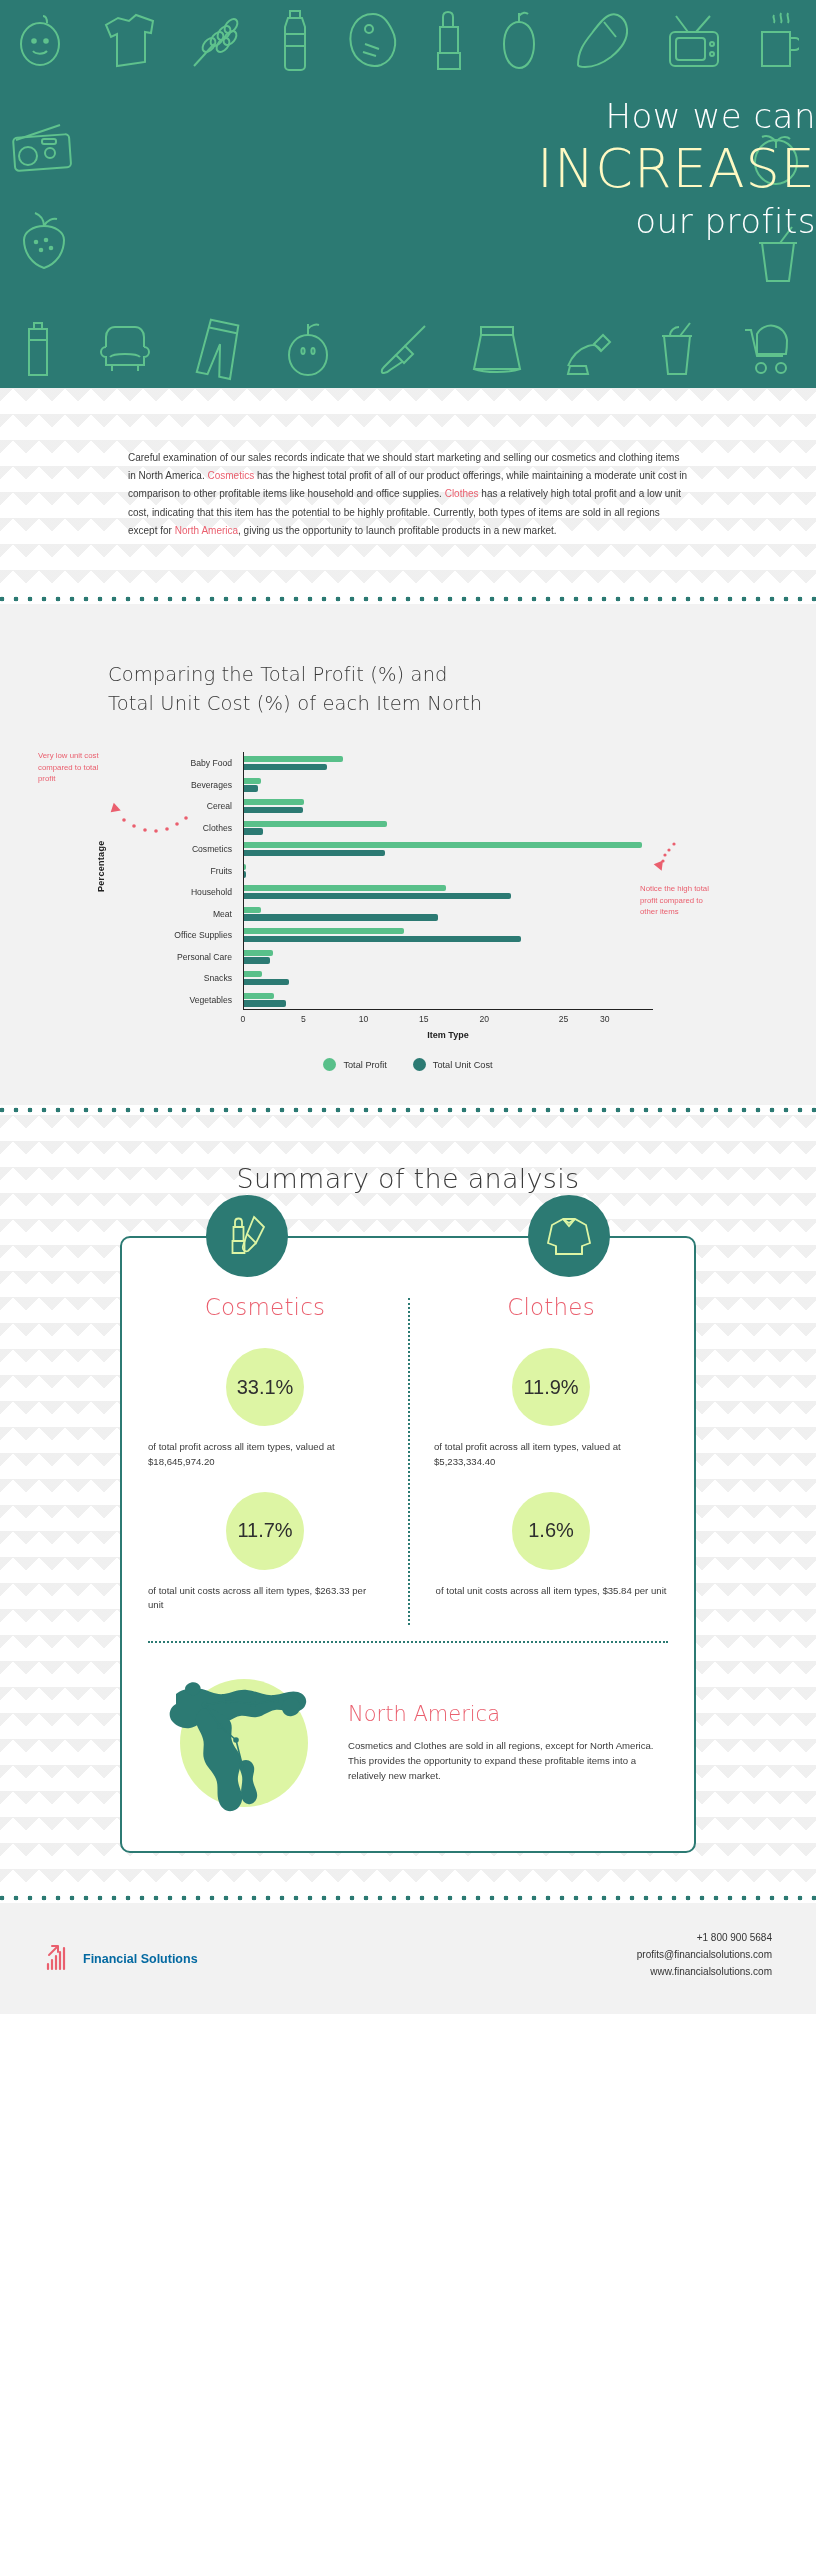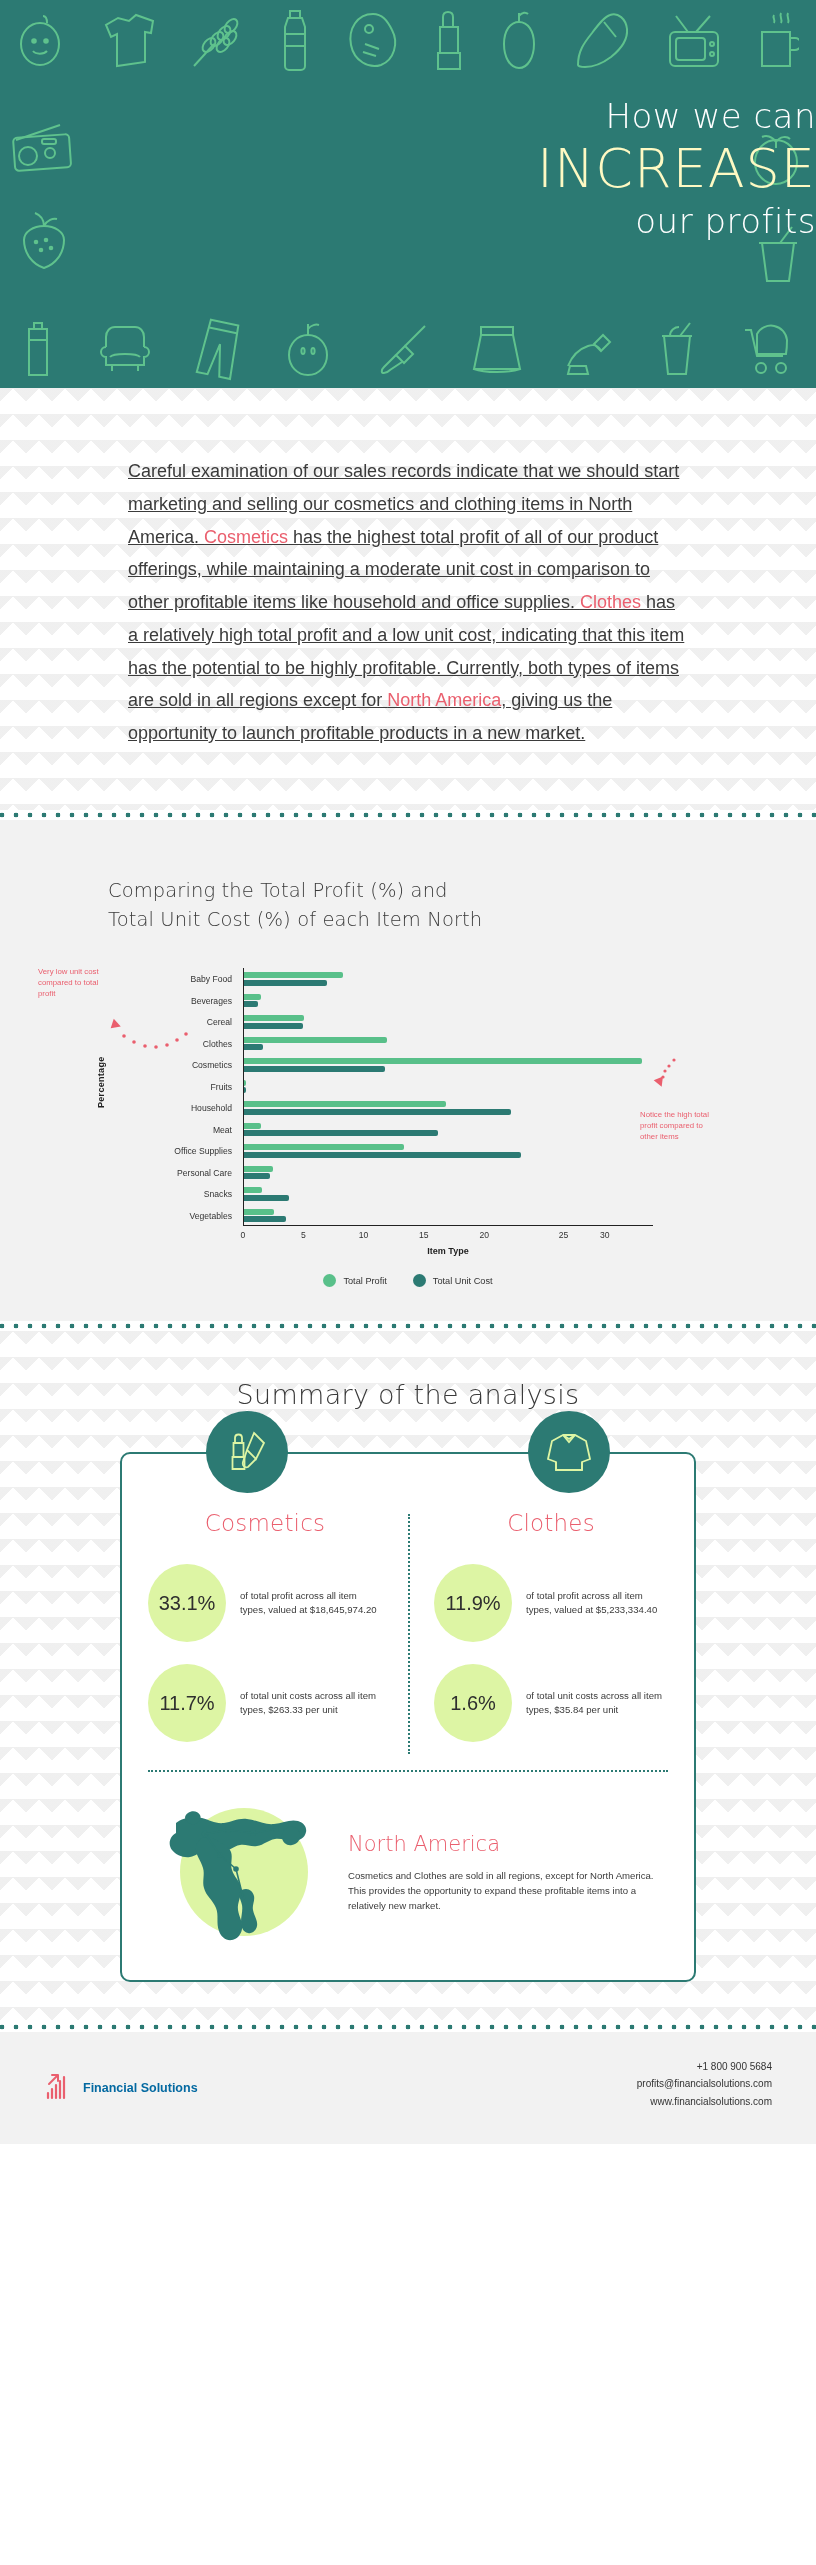--- a/index.html
+++ b/index.html
@@ -67,26 +67,25 @@
     color: #fef9c3;
     font-weight: 300;
     letter-spacing: 1px;
     line-height: 1.15;
   }
 
   
   .intro-wrap { padding: 55px 0 48px 0; }
   .intro {
     width: 560px;
-    margin: 12px auto;
-    font-size: 18px;
+    margin: 6px auto;
+    font-size: 10px;
     line-height: 1.82;
     color: #3b3b3b;
     font-family: "Liberation Sans", sans-serif;
-    text-decoration: underline;
   }
   .hl { color: #ea5f6e; }
 
   
   .dot-div {
     height: 10px;
     background-image: radial-gradient(circle, #2c7a73 2.2px, transparent 2.6px);
     background-size: 14px 10px;
     background-repeat: repeat-x;
     background-position: center;
@@ -199,21 +198,21 @@
   .legend-label { font-size: 9.2px; color: #333; font-family: "Liberation Sans", sans-serif; }
 
   .annot {
     position: absolute;
     font-size: 7.8px;
     line-height: 1.42;
     color: #ea5f6e;
     font-family: "Liberation Sans", sans-serif;
   }
   .annot.left  { left: 38px; top: 6px;  width: 76px; text-align: left; }
-  .annot.right { left: 640px; top: 149px; width: 78px; text-align: left; }
+  .annot.right { left: 640px; top: 139px; width: 78px; text-align: left; }
   .arrow-l {
     position: absolute; left: 112px; top: 60px;
     width: 0; height: 0;
     border-top: 5px solid transparent;
     border-bottom: 5px solid transparent;
     border-left: 9px solid #ea5f6e;
     transform: rotate(18deg);
   }
   .arrow-r {
     position: absolute; left: 655px; top: 118px;
@@ -265,21 +264,21 @@
   .col { width: 50%; padding: 0 26px; }
   .col-title {
     text-align: center;
     font-size: 23px;
     color: #ea5f6e;
     font-weight: 300;
     font-family: "DejaVu Sans", sans-serif;
     margin-bottom: 28px;
     letter-spacing: .2px;
   }
-  .stat { display: flex; align-items: center; gap: 14px; margin-bottom: 22px; }
+  .stat { display: flex; align-items: center; gap: 14px; margin-bottom: 22px; flex-direction: column; }
   .bubble {
     width: 78px; height: 78px; min-width: 78px;
     border-radius: 50%;
     background: #ddf5a4;
     display: flex; align-items: center; justify-content: center;
     font-size: 20px;
     color: #2f2f2f;
     font-family: "Liberation Sans", sans-serif;
     font-weight: 300;
   }

